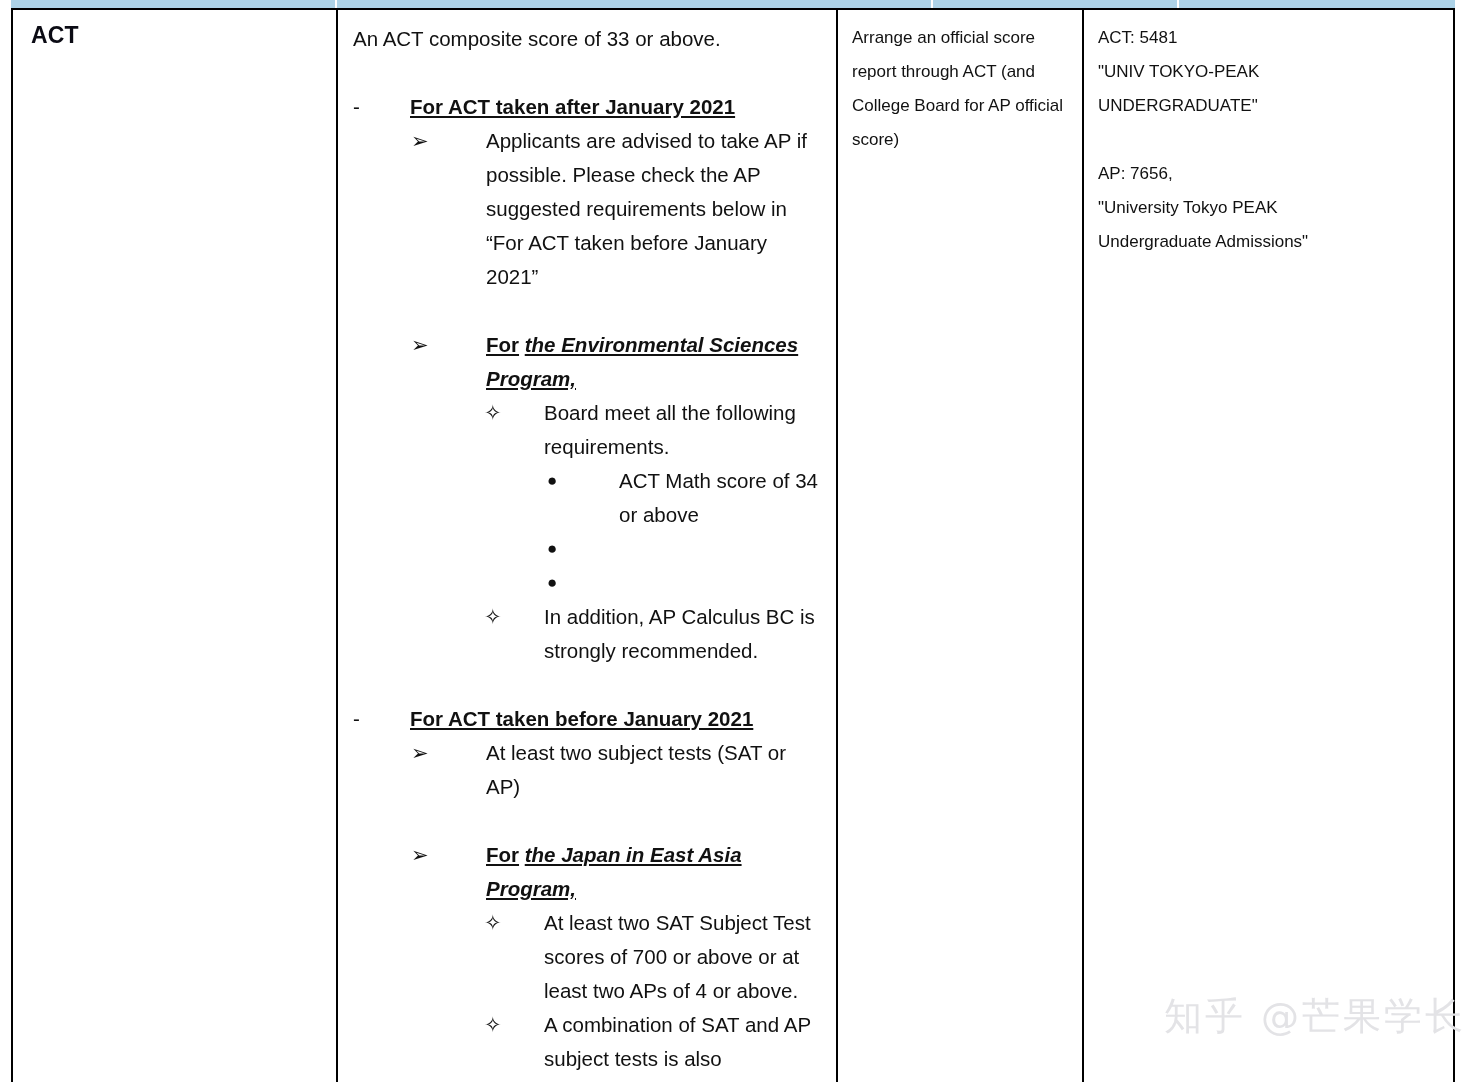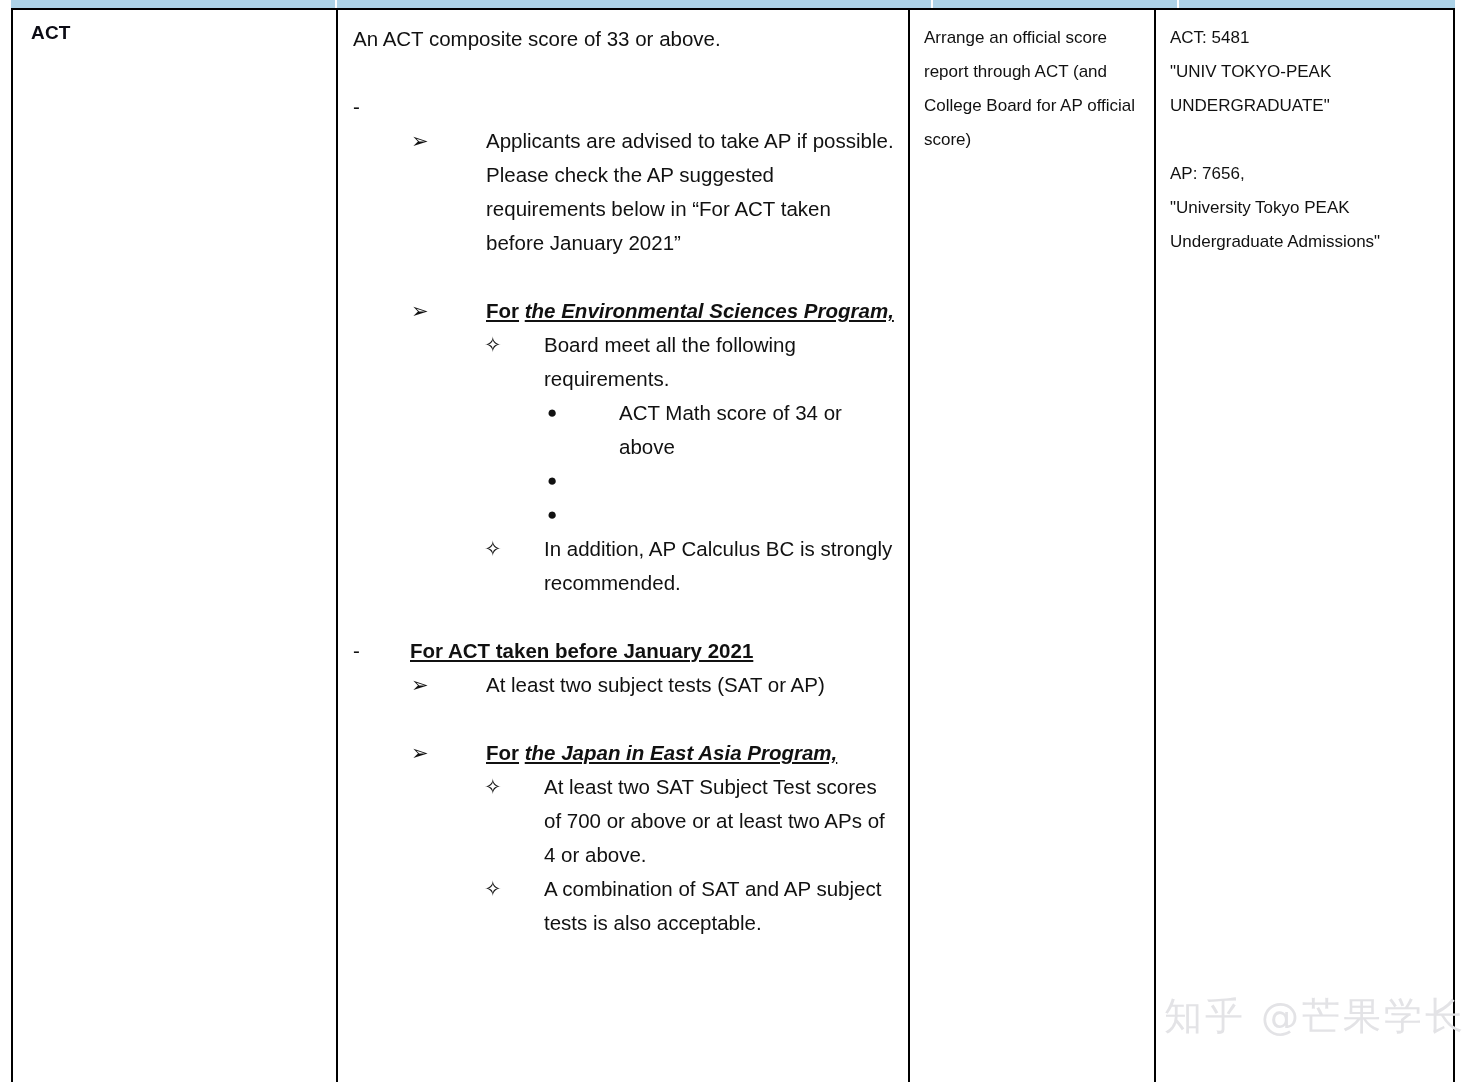--- a/index.html
+++ b/index.html
@@ -45,29 +45,29 @@
     display: flex;
   }
 
   .col {
     box-sizing: border-box;
     height: 100%;
     position: relative;
     overflow: hidden;
   }
   .col-label     { width: 325px; border-right: 2px solid #000; }
-  .col-main      { width: 572px; border-right: 2px solid #000; }
+  .col-main      { width: 500px; border-right: 2px solid #000; }
   .col-process   { width: 246px; border-right: 2px solid #000; }
   .col-codes     { width: 271px; }
 
   .cell-pad { padding: 10px 14px 0 14px; }
 
   .label-text {
     font-weight: bold;
-    font-size: 19px;
+    font-size: 23px;
     color: #0b0b14;
     letter-spacing: .2px;
   }
 
   
   .p {
     font-size: 20.5px;
     line-height: 34px;
     color: #111;
   }
@@ -162,20 +162,21 @@
 
   <div class="col col-main">
     <div class="main-body">
 
       <div class="lead">An ACT composite score of 33 or above.</div>
 
       <div class="blank"></div>
 
       <div class="row lvl1">
         <span class="marker">-</span>
+        <span class="body heading-line">For ACT taken after January 2021</span>
       </div>
 
       <div class="row lvl2">
         <span class="marker">➢</span>
         <span class="body">Applicants are advised to take AP if possible. Please check the AP suggested requirements below in “For ACT taken before January 2021”</span>
       </div>
 
       <div class="blank"></div>
 
       <div class="row lvl2">

